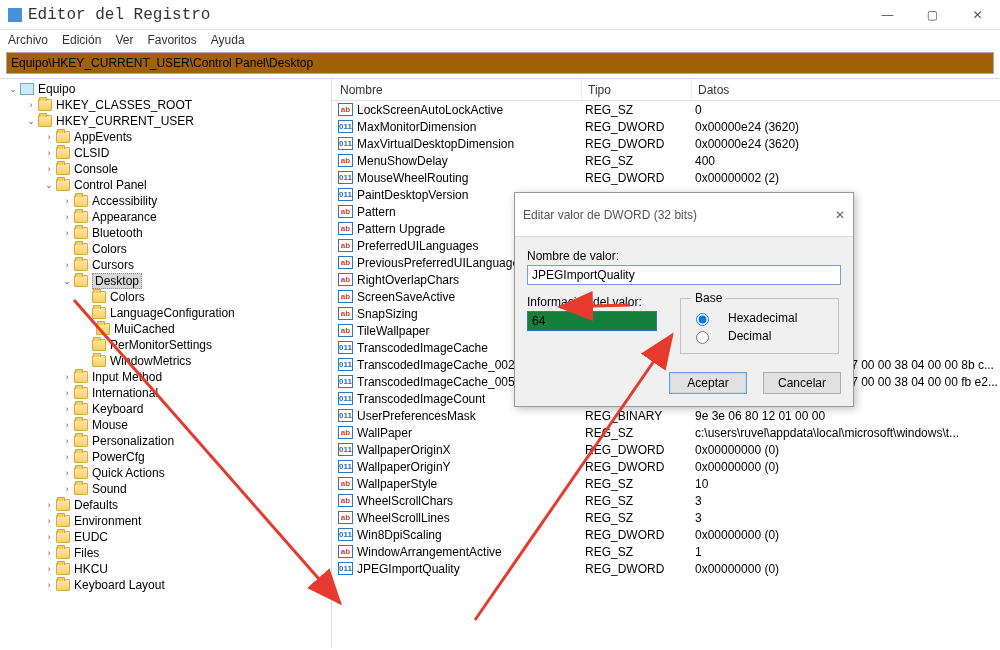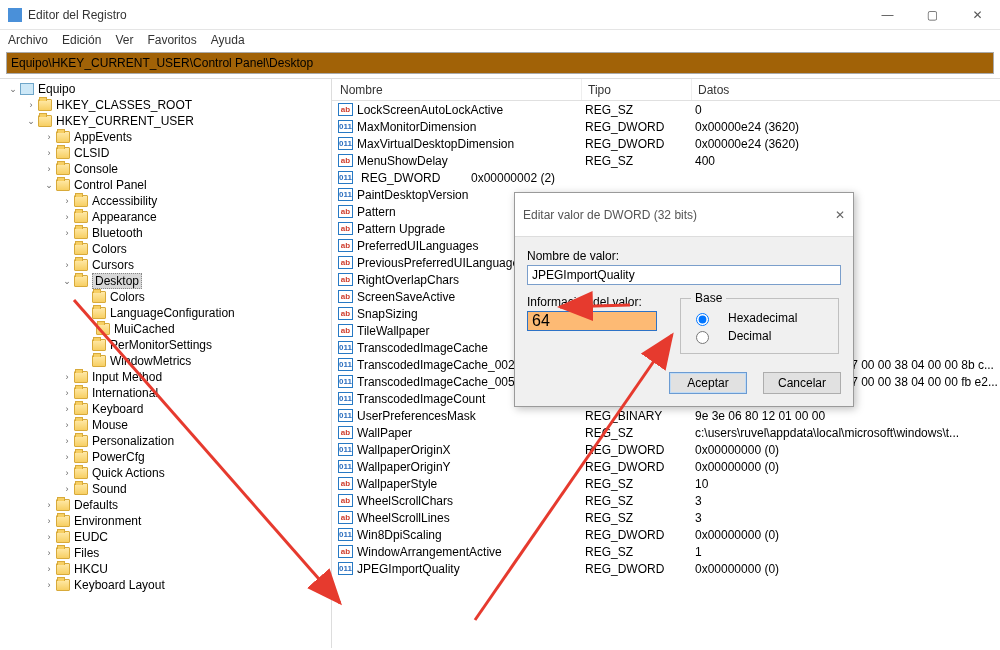--- a/index.html
+++ b/index.html
@@ -17,21 +17,21 @@
   .titlebar {
     height: 30px;
     background: #fff;
     border-bottom: 1px solid #e5e5e5;
     display: flex;
     align-items: center;
     justify-content: space-between;
     padding-left: 8px;
   }
   .titlebar-left { display: flex; align-items: center; gap: 6px; }
-  .titlebar-title { font-size: 12px; color: #333; }
+  .titlebar-title { font-size: 16px; color: #333; font-family: Liberation Mono, monospace; }
   .win-btns { display: flex; height: 100%; }
   .win-btn { width: 45px; display: flex; align-items: center; justify-content: center; color: #555; }
   .menubar {
     height: 20px;
     display: flex;
     align-items: center;
     padding: 0 8px;
     gap: 14px;
     font-size: 12px;
     color: #333;
@@ -186,21 +186,21 @@
   .dlg-btn.primary { border:1px solid #6b9bd2; box-shadow: inset 0 0 0 1px #c0dbf5; }
 
   .arrow-svg {
     position:absolute; left:0; top:0;
     width:1000px; height:650px;
     pointer-events:none;
   }
   .val-input-sel {
     width:130px; height:20px;
     border:1px solid #2d72c6;
-    background:#fdba74; font-size:16px;
+    background:#15803d; font-size:12px;
     padding: 0 4px;
   }
 </style>
 </head>
 <body>
 
 <div class="titlebar">
   <div class="titlebar-left">
     <span style="width:14px;height:14px;background:#4a90d9;display:inline-block;"></span>
     <span class="titlebar-title">Editor del Registro</span>
@@ -413,20 +413,21 @@
           <span class="val-data">0x00000e24 (3620)</span>
         </div>
         <div class="list-row">
           <span class="val-icon">ab</span>
           <span class="val-name">MenuShowDelay</span>
           <span class="val-tipo">REG_SZ</span>
           <span class="val-data">400</span>
         </div>
         <div class="list-row">
           <span class="val-icon bin">011</span>
+          <span class="val-name">MouseWheelRouting</span>
           <span class="val-tipo">REG_DWORD</span>
           <span class="val-data">0x00000002 (2)</span>
         </div>
         <div class="list-row">
           <span class="val-icon bin">011</span>
           <span class="val-name">PaintDesktopVersion</span>
           <span class="val-tipo"></span>
           <span class="val-data"></span>
         </div>
         <div class="list-row">

